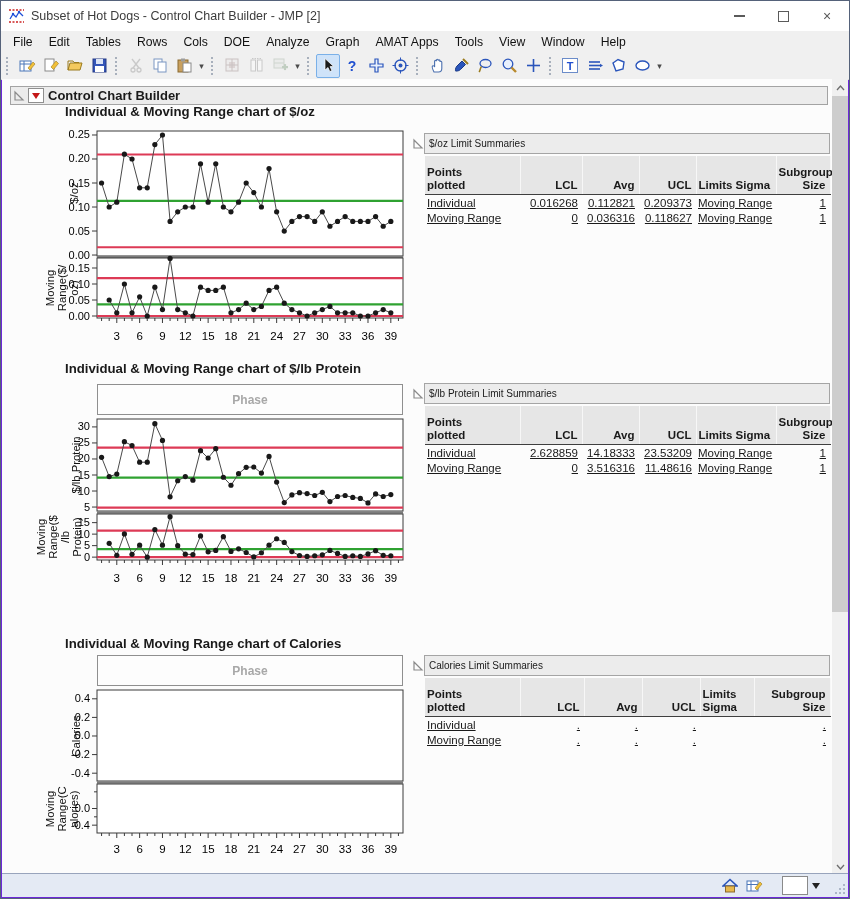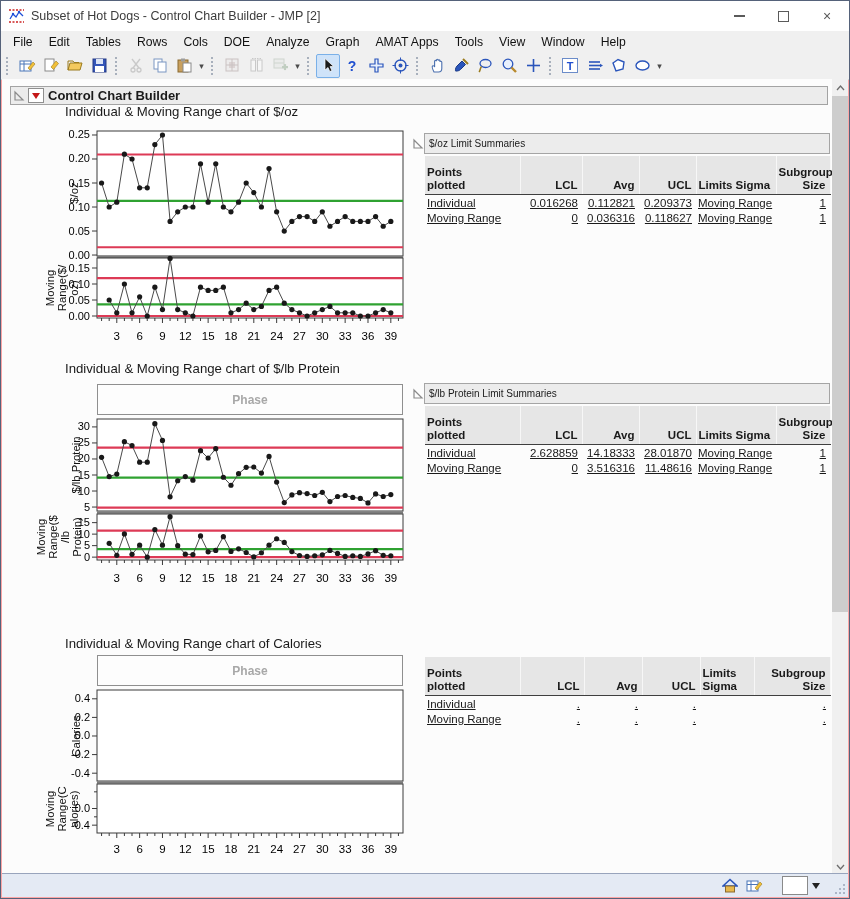--- a/index.html
+++ b/index.html
@@ -1,17 +1,17 @@
 <!DOCTYPE html>
 <html><head>
 <meta charset="utf-8">
 <style>
   html,body{margin:0;padding:0;background:#c8c8c8;}
   .window{
-    position:relative;width:850px;height:899px;background:#fca5a5;
+    position:relative;width:850px;height:899px;background:#6d28d9;
     border:1px solid #55627a;box-sizing:border-box;overflow:hidden;
     font-family:"Liberation Sans",sans-serif;color:#1a1a1a;
   }
   
   .titlebar{height:30px;background:#fff;display:flex;align-items:center;padding-left:7px;}
   .titlebar .apptitle{font-size:12.5px;color:#3c3c3c;margin-left:6px;flex:1;
     white-space:nowrap;overflow:hidden;}
   .wctl{width:44px;height:30px;display:flex;align-items:center;justify-content:center;
     color:#5a5a5a;font-size:14px;}
   .wctl .maxbox{width:9px;height:9px;border:1px solid #5a5a5a;display:block;}
@@ -35,21 +35,21 @@
   
   .content{position:absolute;left:1px;right:1px;top:78px;height:796px;background:#fcfcfc;}
   .outlinebar{position:absolute;left:8px;top:7px;width:818px;height:19px;background:#ececec;
     border:1px solid #a3a3a3;display:flex;align-items:center;box-sizing:border-box;padding-left:2px;}
   .outlinebar .otitle{font-size:13px;font-weight:bold;margin-left:4px;}
   .redbtn{width:14px;height:13px;background:#fff;border:1px solid #8f8f8f;display:flex;
     align-items:center;justify-content:center;margin-left:3px;}
   .redtri{width:0;height:0;border-left:4px solid transparent;border-right:4px solid transparent;
     border-top:6px solid #c41818;}
   .disc{flex:0 0 auto;}
-  .chart-title{position:absolute;left:63px;font-size:13.2px;font-weight:normal;white-space:nowrap;text-align:right;}
+  .chart-title{position:absolute;left:63px;font-size:13.2px;font-weight:bold;white-space:nowrap;text-align:right;}
   .vlabel{position:absolute;display:flex;align-items:center;justify-content:center;
     font-size:11.3px;line-height:12px;text-align:center;white-space:pre-line;color:#111;}
   .rot{transform:rotate(-90deg);}
   .phasebox{position:absolute;left:95px;width:306px;height:31px;border:1px solid #8f8f8f;
     background:#fdfdfd;box-sizing:border-box;display:flex;align-items:center;justify-content:center;}
   .phasebox span{color:#a8a8a8;font-weight:bold;font-size:12px;}
   .csvg{position:absolute;left:33px;}
   
   .summary{position:absolute;left:410px;width:418px;}
   .sumhead{display:flex;align-items:center;}
@@ -788,37 +788,45 @@
           <th class="l">Limits Sigma</th>
           <th class="r">Subgroup
 Size</th>
         </tr>
           </thead>
         <tbody>
             <tr>
               <td class="l">Individual</td>
               <td class="r">2.628859</td>
               <td class="r">14.18333</td>
-              <td class="r">28.01870</td>
+              <td class="r">23.53209</td>
               <td class="l">Moving Range</td>
               <td class="r">1</td>
             </tr>
             <tr>
               <td class="l">Moving Range</td>
               <td class="r">0</td>
               <td class="r">3.516316</td>
               <td class="r">11.48616</td>
               <td class="l">Moving Range</td>
               <td class="r">1</td>
             </tr>
           </tbody>
       </table>
     </div>
 
     <div class="summary" style="top:576px;">
+      <div class="sumhead">
+        <svg class="disc" width="12" height="12">
+            <polygon points="2,2 2,10 10,10" fill="none" stroke="#8a8a8a" stroke-width="1.2"></polygon>
+          </svg>
+        <div class="sumbar">
+            <span>Calories Limit Summaries</span>
+          </div>
+      </div>
       <table class="sumtable">
         <colgroup>
             <col style="width:95px">
             <col style="width:64px">
             <col style="width:58px">
             <col style="width:58px">
             <col style="width:54px">
             <col style="width:76px">
           </colgroup>
         <thead>

